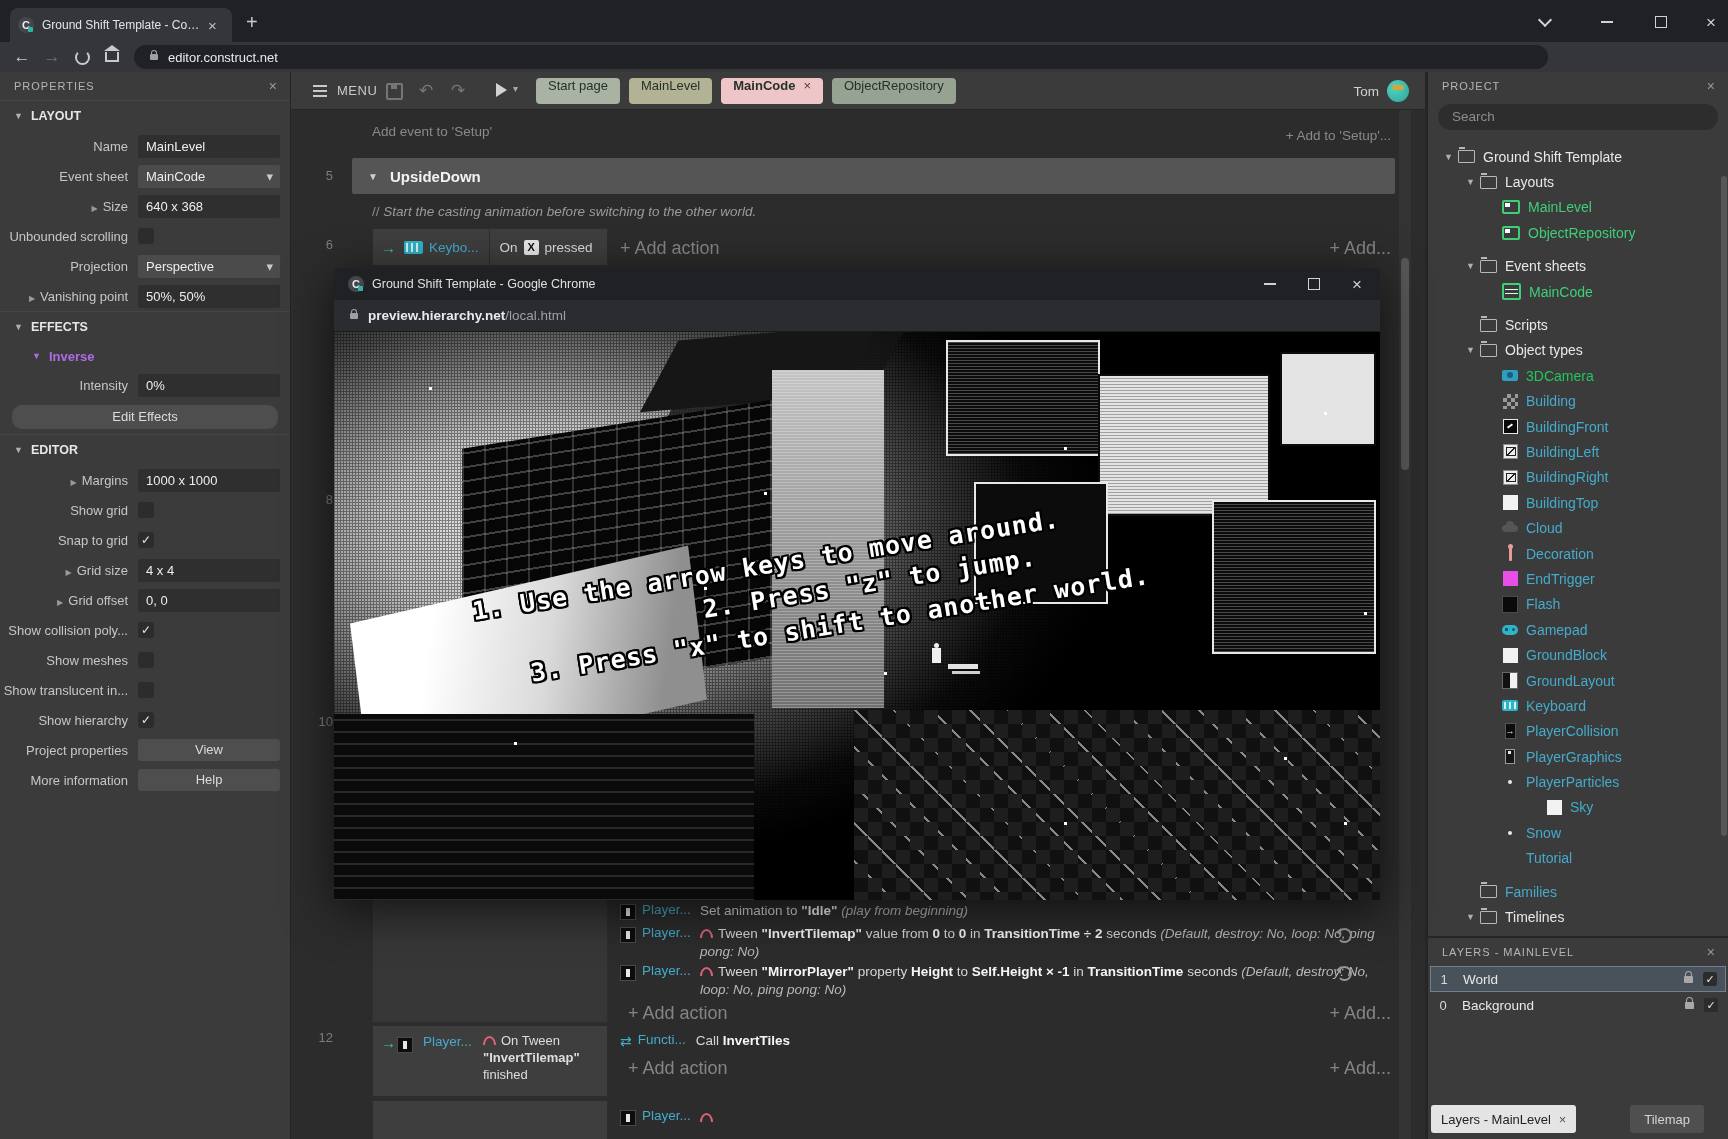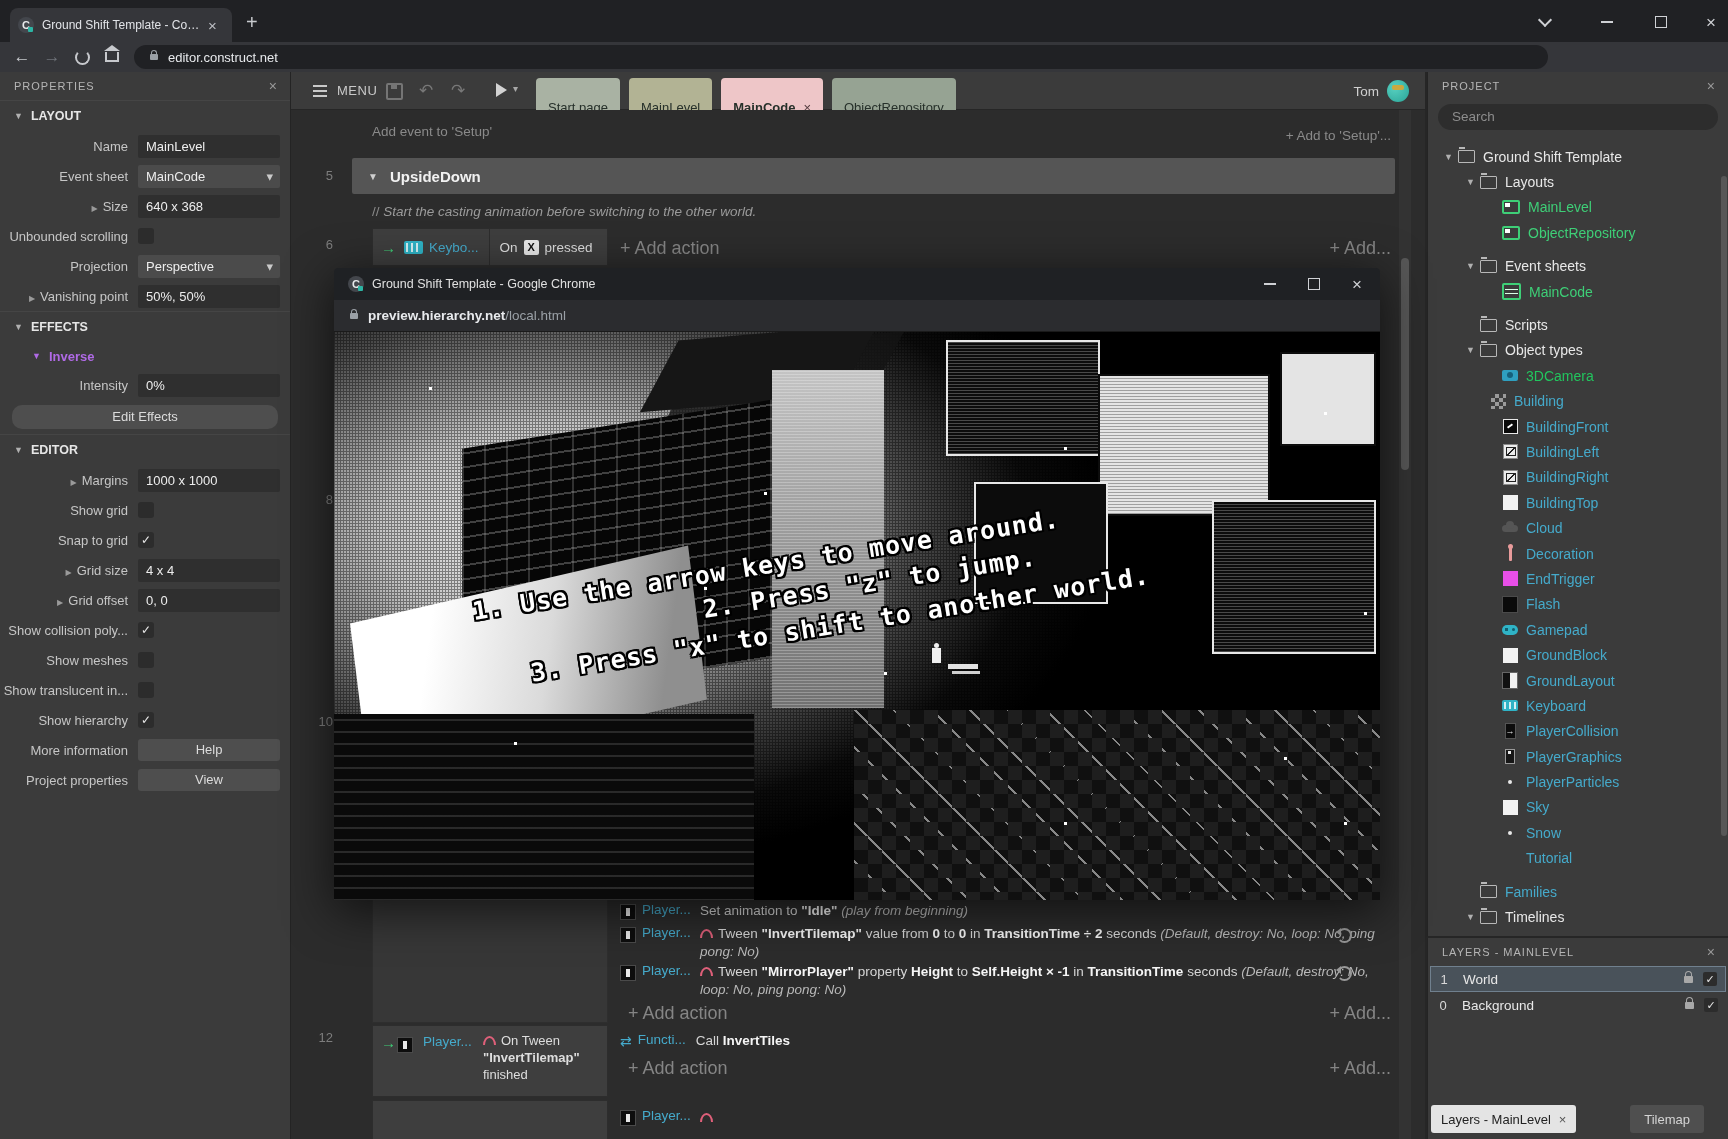--- a/index.html
+++ b/index.html
@@ -58,21 +58,21 @@
   #toolbar{position:absolute;left:291px;top:72px;width:1134px;height:38px;background:#3b3b3b;border-bottom:1px solid #262626;box-sizing:border-box;}
   .i-burger{position:absolute;left:22px;top:13px;width:14px;height:2px;background:#c9c9c9;box-shadow:0 5px 0 #c9c9c9,0 10px 0 #c9c9c9;}
   .menu-label{position:absolute;left:46px;top:11px;color:#c9c9c9;font-size:13px;letter-spacing:.5px;}
   .i-save{position:absolute;left:95px;top:11px;width:13px;height:13px;border:2px solid #757575;border-radius:2px;}
   .i-save::before{content:'';position:absolute;left:3px;top:-1px;width:6px;height:5px;background:#757575;}
   .tb-undo,.tb-redo{position:absolute;top:8px;color:#787878;font-size:17px;}
   .tb-undo{left:128px;} .tb-redo{left:160px;}
   .i-play{position:absolute;left:205px;top:11px;width:0;height:0;border-left:11px solid #d2d2d2;border-top:7px solid transparent;border-bottom:7px solid transparent;}
   .i-playdd{position:absolute;left:222px;top:11px;color:#a8a8a8;font-size:10px;}
   #ctabs{position:absolute;left:245px;top:6px;display:flex;gap:9px;}
-  .ctab{height:26px;border-radius:4px;display:flex;align-items:center;padding:16px 12px;font-size:13px;color:#26302a;white-space:nowrap;}
+  .ctab{height:26px;border-radius:4px;display:flex;align-items:flex-start;padding:0 12px;font-size:13px;color:#26302a;white-space:nowrap;}
   .ctab .cx{margin-left:8px;font-size:13px;color:#523a3d;}
   .tb-user{position:absolute;right:16px;top:8px;display:flex;align-items:center;gap:8px;}
   .tb-user-name{color:#cfcfcf;font-size:13.5px;}
   .tb-avatar{width:22px;height:22px;border-radius:50%;background:radial-gradient(circle at 35% 35%,#57d0c0,#2aa598);position:relative;overflow:hidden;}
   .tb-avatar::before{content:'';position:absolute;left:5px;top:5px;width:12px;height:5px;background:#caa93f;border-radius:2px;}
 
   
   #sheet{position:absolute;left:291px;top:110px;width:1134px;height:1029px;background:#2c2c2c;overflow:hidden;}
   .mnum{position:absolute;width:42px;text-align:right;color:#7d7d7d;font-size:13px;}
   .ev-addevent{position:absolute;left:81px;top:14px;color:#8a8a8a;font-size:13.5px;}
@@ -325,26 +325,26 @@
         </div>
         <div class="prow">
           <div class="plabel">Show translucent in...</div>
           <div class="pcheck"></div>
         </div>
         <div class="prow">
           <div class="plabel">Show hierarchy</div>
           <div class="pcheck">✓</div>
         </div>
         <div class="prow">
+          <div class="plabel">Project properties</div>
+          <div class="pbtn">View</div>
+        </div>
+        <div class="prow">
           <div class="plabel">More information</div>
           <div class="pbtn">Help</div>
-        </div>
-        <div class="prow">
-          <div class="plabel">Project properties</div>
-          <div class="pbtn">View</div>
         </div>
       </div>
   </div>
 
   <div id="toolbar">
     <span class="i-burger"></span>
     <span class="menu-label">MENU</span>
     <span class="i-save"></span>
     <span class="tb-undo">↶</span>
     <span class="tb-redo">↷</span>
@@ -503,21 +503,21 @@
           <span class="ficon"></span>
           <span style="color: rgb(232, 232, 232);">Object types</span>
         </div>
         <div class="trow" style="padding-left: 60px;">
           <span class="tri"></span>
           <span class="oicon">
             <span class="oi-camera"></span>
           </span>
           <span style="color: #22c55e;">3DCamera</span>
         </div>
-        <div class="trow" style="padding-left: 48px;">
+        <div class="trow" style="padding-left: 60px;">
           <span class="tri"></span>
           <span class="oicon">
             <span class="oi-checker"></span>
           </span>
           <span style="color: rgb(69, 170, 203);">Building</span>
         </div>
         <div class="trow" style="padding-left: 60px;">
           <span class="tri"></span>
           <span class="oicon">
             <span class="oi-tiledark"></span>
@@ -615,21 +615,21 @@
           </span>
           <span style="color: rgb(69, 170, 203);">PlayerGraphics</span>
         </div>
         <div class="trow" style="padding-left: 60px;">
           <span class="tri"></span>
           <span class="oicon">
             <span class="oi-dot"></span>
           </span>
           <span style="color: rgb(69, 170, 203);">PlayerParticles</span>
         </div>
-        <div class="trow" style="padding-left: 60px;">
+        <div class="trow" style="padding-left: 60px; margin-left: 44px;">
           <span class="tri"></span>
           <span class="oicon">
             <span class="oi-white"></span>
           </span>
           <span style="color: rgb(69, 170, 203);">Sky</span>
         </div>
         <div class="trow" style="padding-left: 60px;">
           <span class="tri"></span>
           <span class="oicon">
             <span class="oi-dot"></span>

